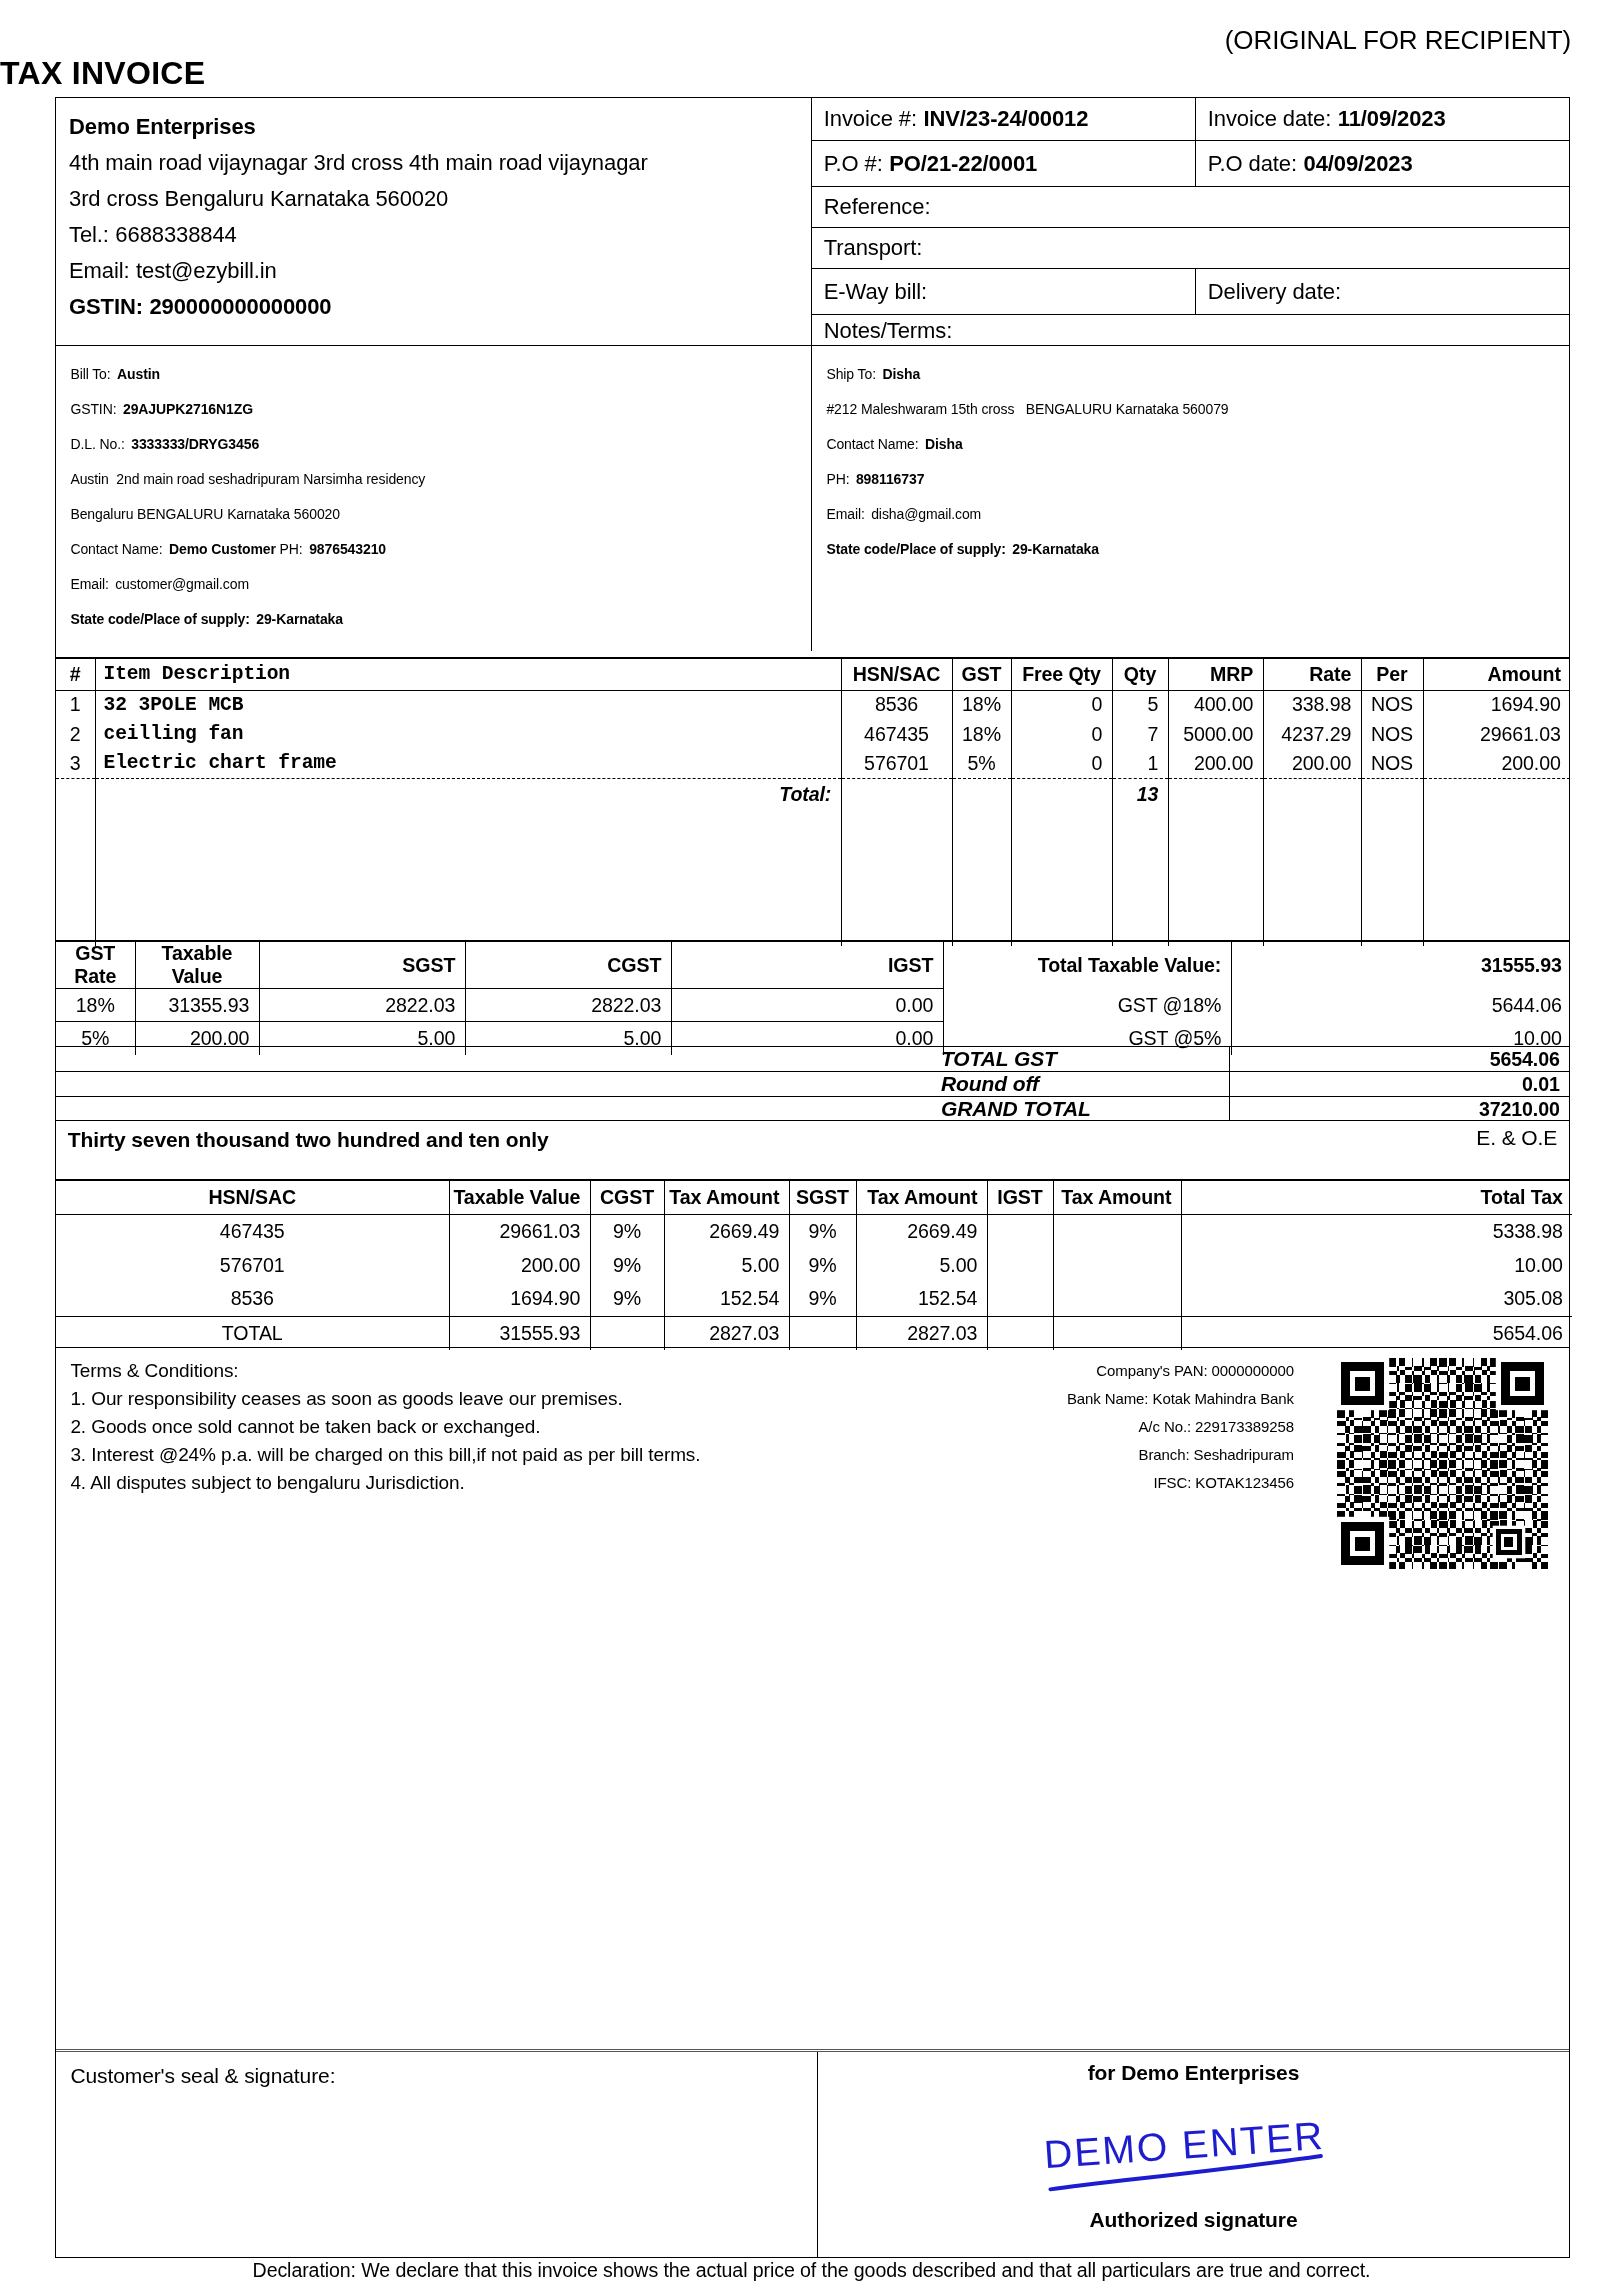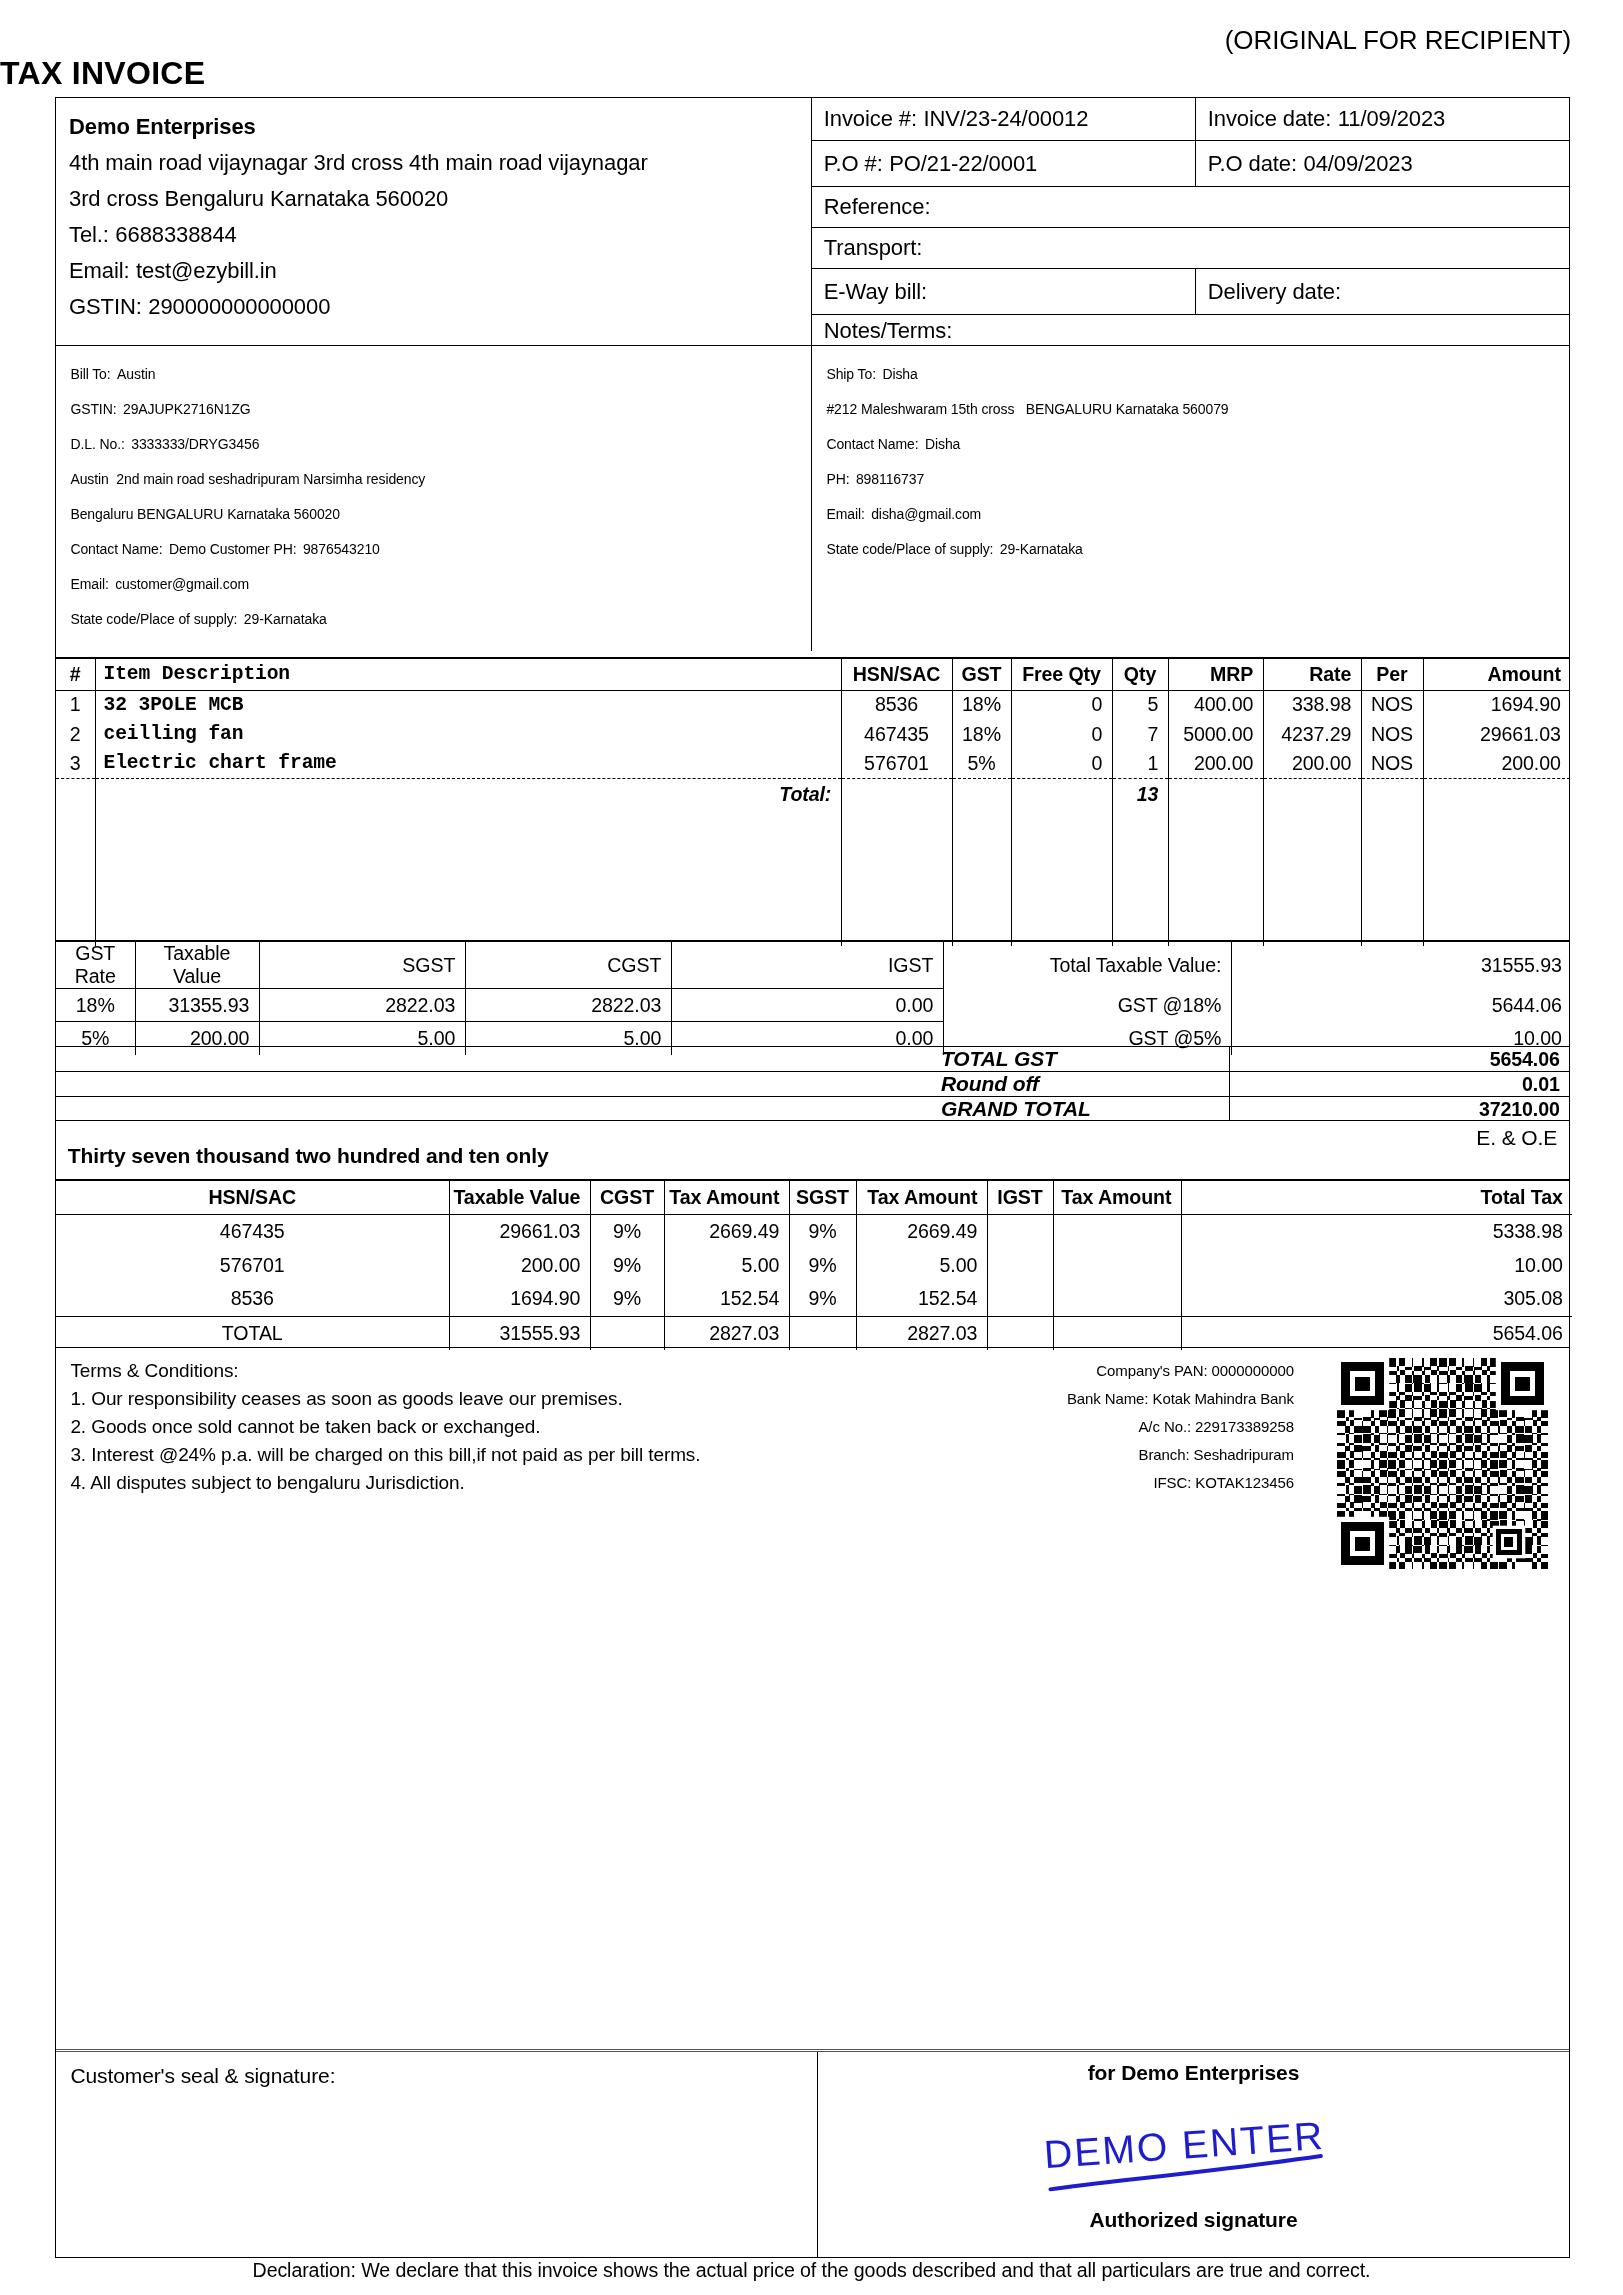--- a/index.html
+++ b/index.html
@@ -17,21 +17,21 @@
   .seller-cell { position:absolute; left:0; top:0; bottom:0; width:756px; border-right:1.3px solid #000; padding:10.5px 13px; }
   .seller-cell .ln { font-size:22px; line-height:36px; white-space:nowrap; }
   .seller-name { font-size:24px; font-weight:700; }
   .meta-cell { position:absolute; left:756px; right:0; top:0; bottom:0; }
   .meta-row { display:flex; border-bottom:1.3px solid #000; align-items:stretch; }
   .meta-row:last-child { border-bottom:none; }
   .meta-box { display:flex; align-items:center; padding-left:11.8px; font-size:22px; white-space:nowrap; }
   .meta-split-l { width:383px; }
   .meta-split-r { flex:1; border-left:1.3px solid #000; }
   .meta-full { flex:1; }
-  .b { font-weight:400; }
+  .b { font-weight:700; }
   .lab { margin-right:6.5px; }
 
   
   .sec-billship { top:247px; height:306px; border-top:1.3px solid #000; }
   .bill-cell { position:absolute; left:0; top:0; bottom:0; width:756px; border-right:1.3px solid #000; padding:10.5px 14.4px; }
   .ship-cell { position:absolute; left:756px; right:0; top:0; bottom:0; padding:10.5px 14.4px; }
   .party .ln { font-size:14px; line-height:35px; }
   .pre { white-space:pre-wrap; }
 
   
@@ -61,21 +61,21 @@
 
   .sec-gstb { top:948px; height:75px; }
   .gstb-row { height:25px; display:flex; align-items:center; border-top:1.3px solid #000; }
   .gstb-sp { flex:1; align-self:stretch; }
   .gstb-lbl { width:288px; text-align:left; font-weight:700; font-size:21px; padding-right:9.2px;font-style:italic; }
   .gstb-val { width:340px; align-self:stretch; display:flex; align-items:center; justify-content:flex-end; border-left:1.3px solid #000; font-weight:700; font-size:19.6px; padding-right:9.2px; }
 
   
   .sec-words { top:1022px; height:59px; border-top:1.3px solid #000; padding:5.2px 11.8px; }
   .words-label { font-size:21px; }
-  .words-line { font-size:21px; font-weight:700; margin-top:18px; }
+  .words-line { font-size:21px; font-weight:700; margin-top:2px; }
   .eoe { position:absolute; right:11.8px; top:5.2px; font-size:21px; }
 
   
   .sec-hsn { top:1081px; height:169px; border-top:2px solid #000; border-bottom:1.3px solid #000; }
   .hsn { height:100%; }
   .hsn th, .hsn td { border-right:1.3px solid #000; }
   .hsn th:last-child, .hsn td:last-child { border-right:none; }
   .hsn thead th { border-bottom:1.3px solid #000; font-weight:700; height:33px; }
   .hsn tbody tr { height:34px; }
   .hsn tr.hsn-total td { border-top:1.3px solid #000; }

